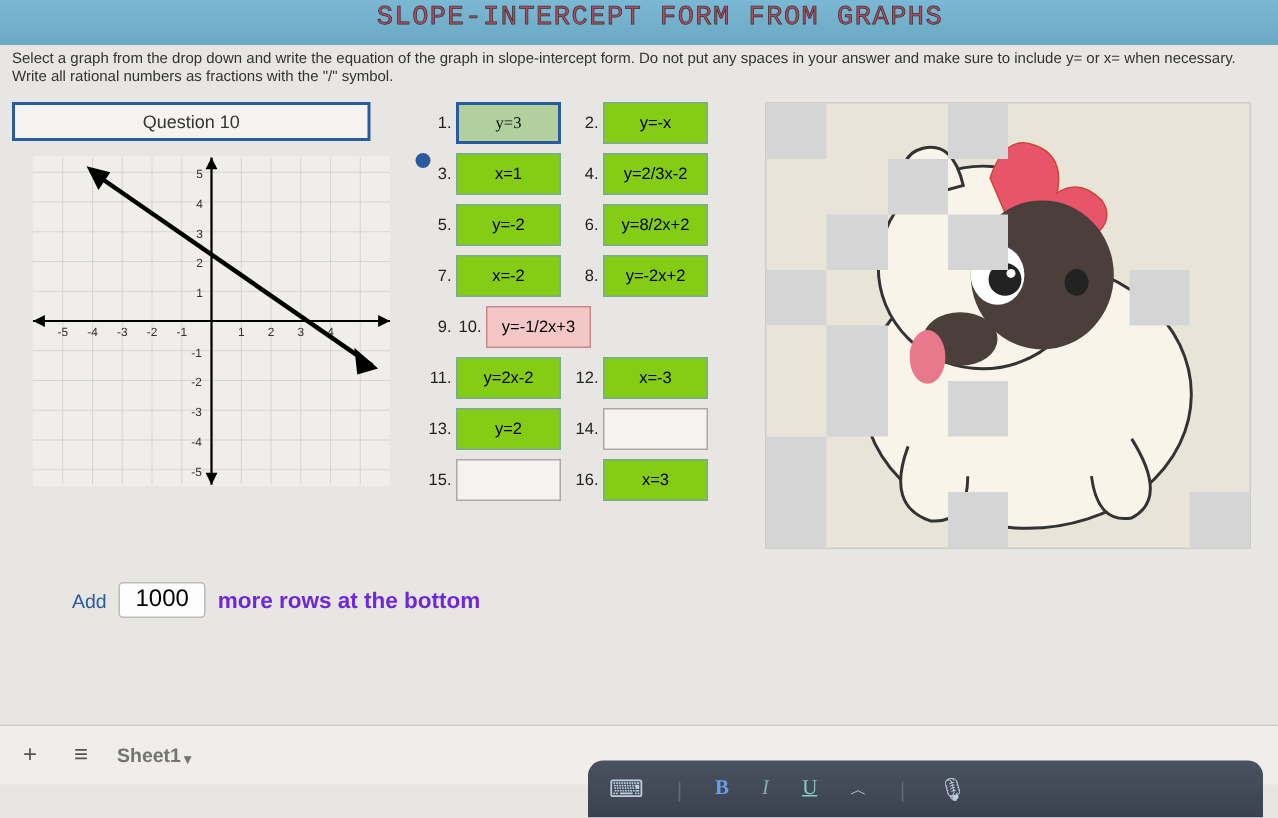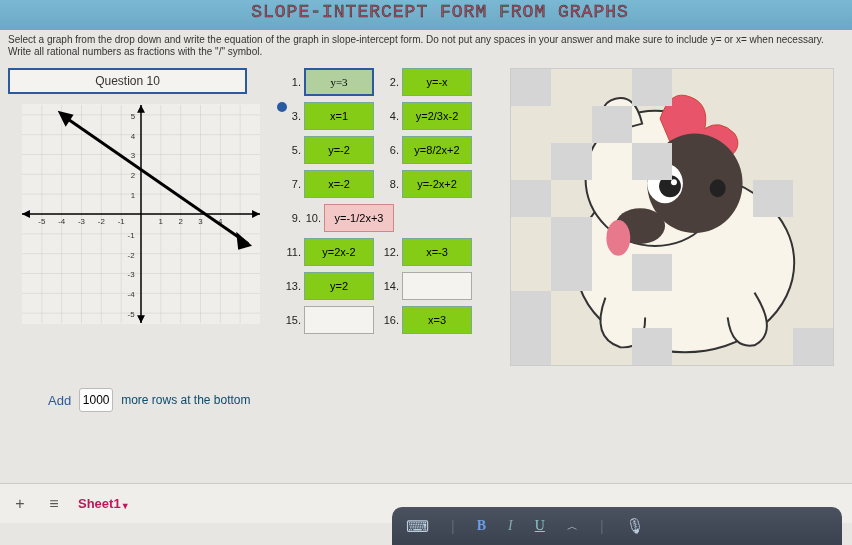--- a/index.html
+++ b/index.html
@@ -27,26 +27,26 @@
   .ans-box.wrong { background: #f4c7c7; border-color: #c88; }
   .ans-box.empty { background: #f5f3ef; border-color: #aaa; }
   
   .picture { position: absolute; left: 510px; top: 6px; width: 324px; height: 298px; border: 1px solid #ccc; background: #e8e4d8; }
   .grid-overlay { position: absolute; inset: 0; display: grid; grid-template-columns: repeat(8,1fr); grid-template-rows: repeat(8,1fr); }
   .grid-overlay div { border: 0; }
   .grid-overlay .hidden { background: #d5d5d5; }
   
   .add-row { position: absolute; left: 36px; top: 388px; display: flex; align-items: center; gap: 8px; font-size: 13px; margin-left: 12px; }
   .add-link { color: #2a5aa0; cursor: pointer; }
-  .add-input { width: 34px; height: 24px; border: 1px solid #bbb; border-radius: 3px; text-align: center; font-size: 12px; background: #fdfdfd; }
-  .add-rest { color: #0c4a6e; font-size: 12px; }
+  .add-input { width: 58px; height: 24px; border: 1px solid #bbb; border-radius: 3px; text-align: center; font-size: 16px; background: #fdfdfd; }
+  .add-rest { color: #6d28d9; font-size: 15px; font-weight: bold; }
   
   .bottom-bar { position: absolute; left: 0; bottom: 22px; width: 100%; height: 40px; border-top: 1px solid #ccc; background: #f0eeea; display: flex; align-items: center; padding: 0 10px; gap: 14px; }
   .plus-btn, .menu-btn { font-size: 16px; color: #555; cursor: pointer; width: 20px; text-align: center; }
-  .sheet-tab { color: #be185d; font-size: 13px; cursor: pointer; display: flex; align-items: flex-end; gap: 0; font-weight: bold; }
+  .sheet-tab { color: #737373; font-size: 13px; cursor: pointer; display: flex; align-items: flex-end; gap: 0; font-weight: bold; }
   .sheet-tab .caret { font-size: 9px; }
   
   .toolbar { position: absolute; right: 10px; bottom: 0; width: 450px; height: 38px; background: linear-gradient(180deg, #4a525f, #3a424f); border-radius: 10px 10px 0 0; display: flex; align-items: center; padding: 0 14px; gap: 22px; color: #bcd; }
   .tb { font-size: 14px; cursor: pointer; }
   .tb.b { font-weight: bold; color: #6c9de8; font-family: serif; }
   .tb.i { font-style: italic; color: #8aa; font-family: serif; }
   .tb.u { text-decoration: underline; color: #8cc; font-family: serif; }
   .tb.sep { color: #667; }
   .tb.kbd { font-size: 16px; }
   .tb.caret { font-size: 11px; }

